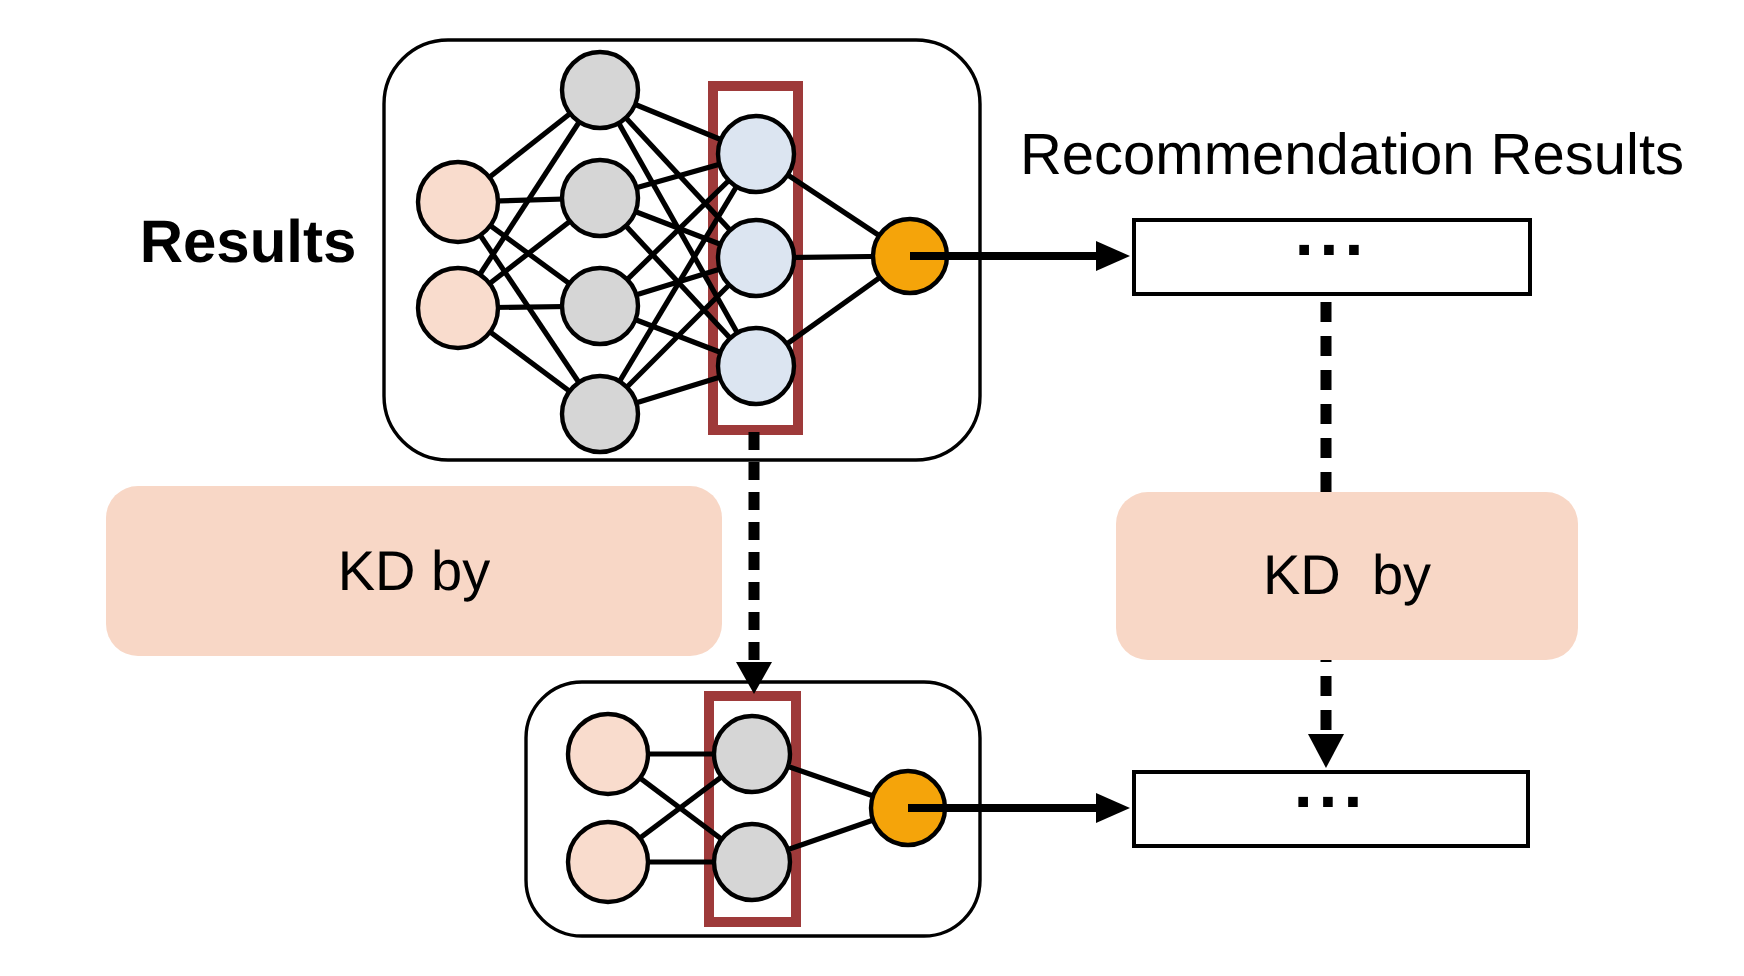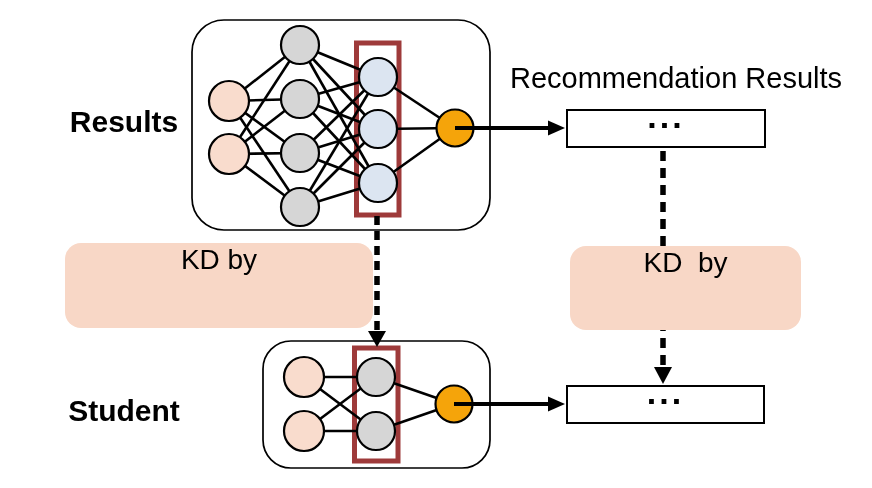--- a/index.html
+++ b/index.html
@@ -21,21 +21,21 @@
   #rec-label{
     left:504px;top:62px;width:344px;text-align:center;
     font-size:29px;color:#000;line-height:32px;
   }
   .kd-box{
     background:var(--kd-box-bg);
     border-radius:16px;
     color:#000;
     font-size:28px;line-height:34px;
     text-align:center;
-    display:flex;flex-direction:row;justify-content:center;margin-left:12px;
+    display:flex;flex-direction:column;justify-content:center;
   }
   .kd-line{white-space:pre;}
   #kd-latent{left:53px;top:243px;width:308px;height:85px;}
   #kd-pred{left:558px;top:246px;width:231px;height:84px;}
   .result-box{
     background:#fff;
     border:2.5px solid #000;
     box-sizing:border-box;
     display:flex;align-items:center;justify-content:center;
   }
@@ -134,21 +134,20 @@
     </g>
 
     <g>
       <line x1="663" y1="151" x2="663" y2="368" stroke="var(--line)" stroke-width="5.5" stroke-dasharray="10,7"></line>
       <polygon points="663,384 654,367 672,367" fill="var(--line)"></polygon>
     </g>
   </svg>
 
   <div class="abs side-label" id="teacher-label">Results</div>
 
-  <div class="abs side-label" id="student-label">Student</div>
 
   <div class="abs" id="rec-label">Recommendation Results</div>
 
   <div class="abs kd-box" id="kd-latent">
     <div class="kd-line">KD by</div>
   </div>
 
   <div class="abs kd-box" id="kd-pred">
     <div class="kd-line">KD  by</div>
   </div>

